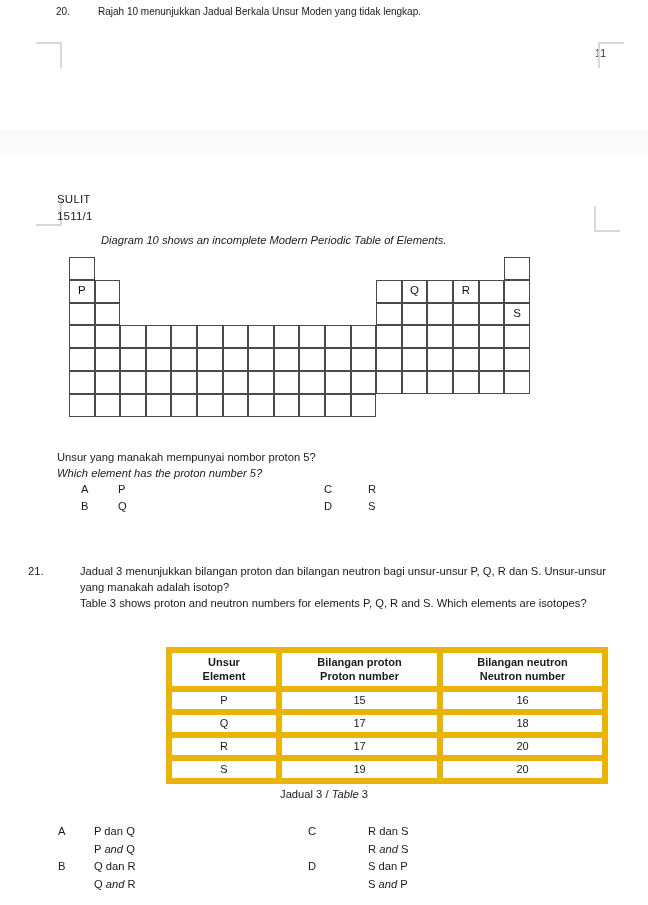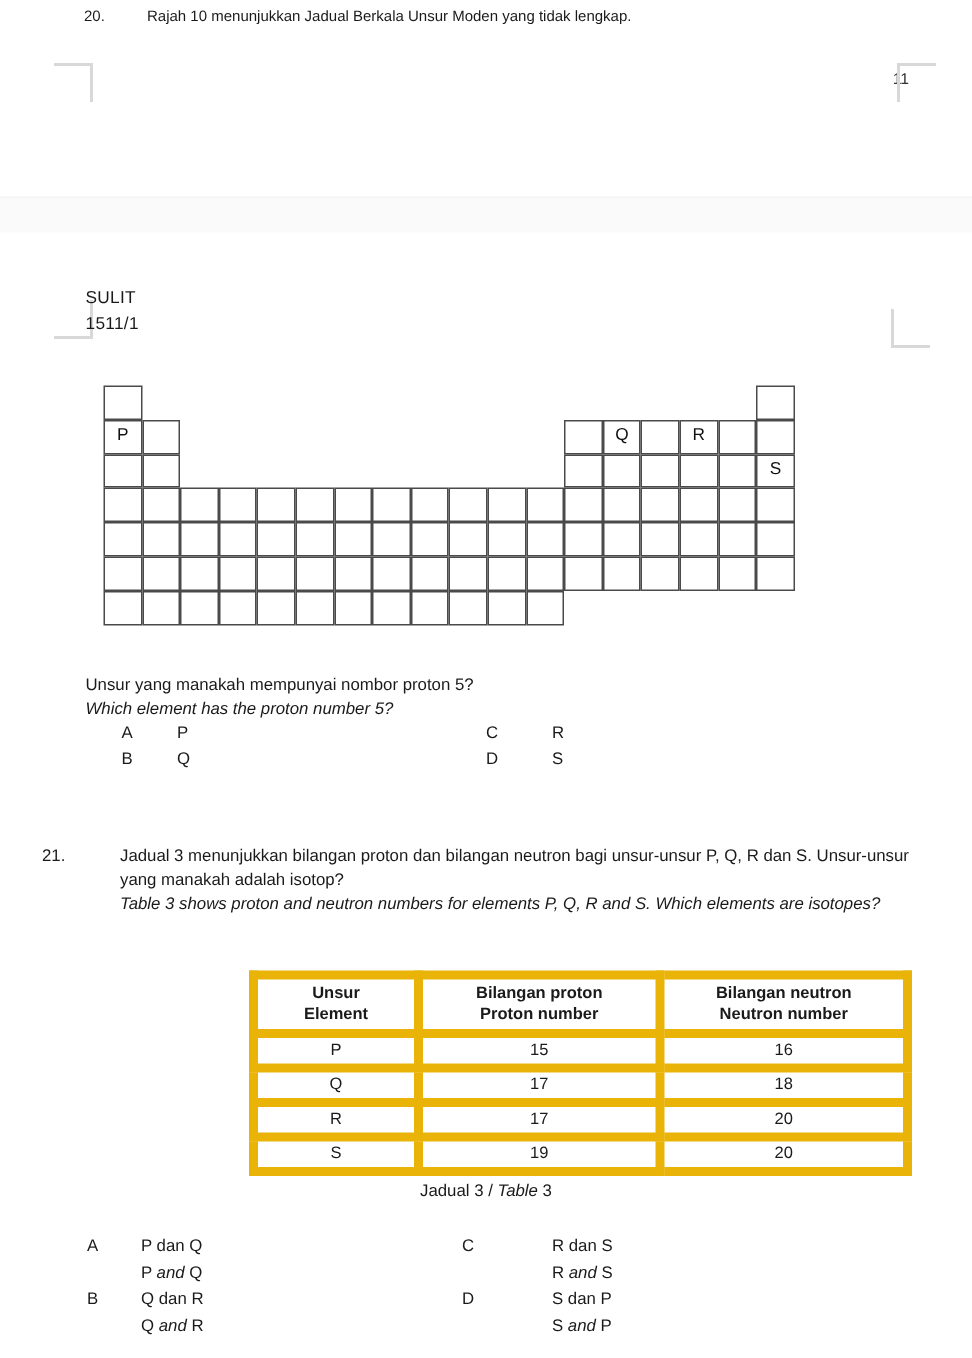--- a/index.html
+++ b/index.html
@@ -163,21 +163,21 @@
   .q21 {
     position: absolute;
     left: 28px; top: 408px;
     width: 590px;
     display: flex;
     font-size: 11.2px;
     line-height: 16px;
   }
   .q21-num { width: 52px; flex: 0 0 52px; }
   .q21-body { flex: 1; }
-  .q21-body .en { font-style: italic; }
+  .q21-body .en { }
 
   
   .dtable-wrap {
     position: absolute;
     left: 166px; top: 492px;
   }
   table.dtable {
     border-collapse: collapse;
     font-size: 11px;
   }
@@ -245,20 +245,21 @@
 <div class="page-main">
 
   <div class="crop bl crop-c" style="top:45px;"></div>
   <div class="crop br crop-d" style="top:51px;"></div>
 
   <div class="sulit-block">
     <div>SULIT</div>
     <div>1511/1</div>
   </div>
 
+  <div class="diagram-caption-en">Diagram 10 shows an incomplete Modern Periodic Table of Elements.</div>
 
   <div class="ptable-wrap">
     <div class="ptable" id="ptable">
         <div class="pcell" style="left: 0px; top: 0px; width: 25.6px; height: 22.8px;"></div>
         <div class="pcell" style="left: 435.2px; top: 0px; width: 25.6px; height: 22.8px;"></div>
         <div class="pcell" style="left: 0px; top: 22.8px; width: 25.6px; height: 22.8px;">P</div>
         <div class="pcell" style="left: 25.6px; top: 22.8px; width: 25.6px; height: 22.8px;"></div>
         <div class="pcell" style="left: 307.2px; top: 22.8px; width: 25.6px; height: 22.8px;"></div>
         <div class="pcell" style="left: 332.8px; top: 22.8px; width: 25.6px; height: 22.8px;">Q</div>
         <div class="pcell" style="left: 358.4px; top: 22.8px; width: 25.6px; height: 22.8px;"></div>

